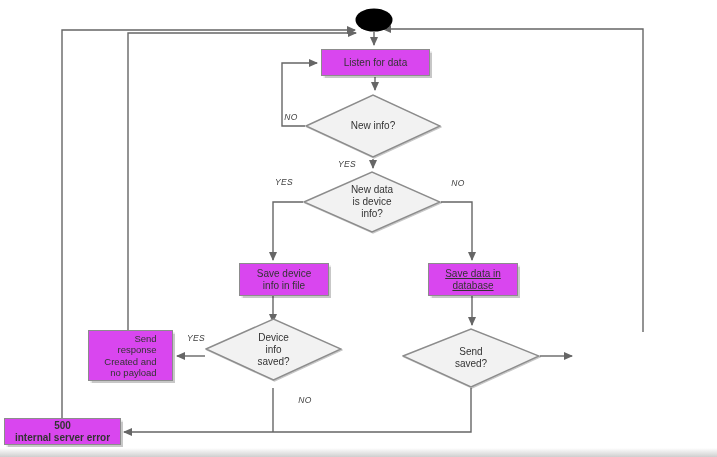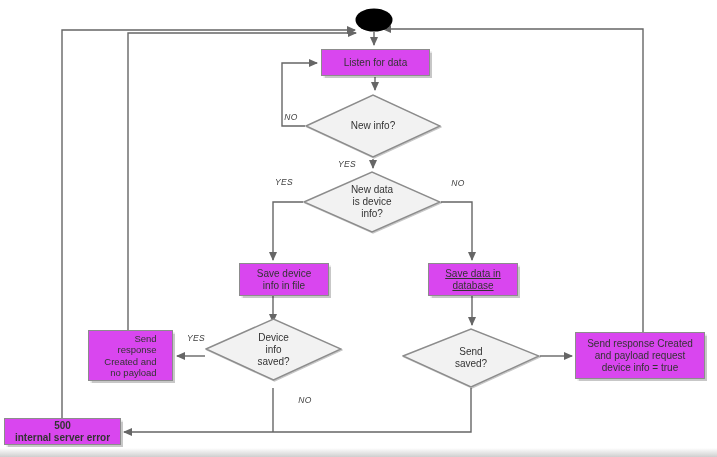--- a/index.html
+++ b/index.html
@@ -96,25 +96,20 @@
 database</span>
   </div>
 
   <div class="node rect-node" style="left:88px; top:330px; width:85px; height:51px; font-size:9.5px; line-height:11.5px;text-align:right;">
     <span>Send
 response
 Created and
 no payload</span>
   </div>
 
-  <div class="node rect-node" style="left:575px; top:332px; width:130px; height:47px;">
-    <span>Send response Created
-and payload request
-device info = true</span>
-  </div>
 
   <div class="node rect-node" style="left:4px; top:418px; width:117px; height:27px; line-height:11.5px;font-weight:bold;">
     <span>500
 internal server error</span>
   </div>
 
   <div class="node diamond-node" style="left:305px; top:94px; width:136px; height:64px;">
     <svg width="136" height="64">
       <polygon points="1,32 68,1 135,32 68,63" fill="#f2f2f2" stroke="#8c8c8c" stroke-width="1.4"></polygon>
     </svg>

